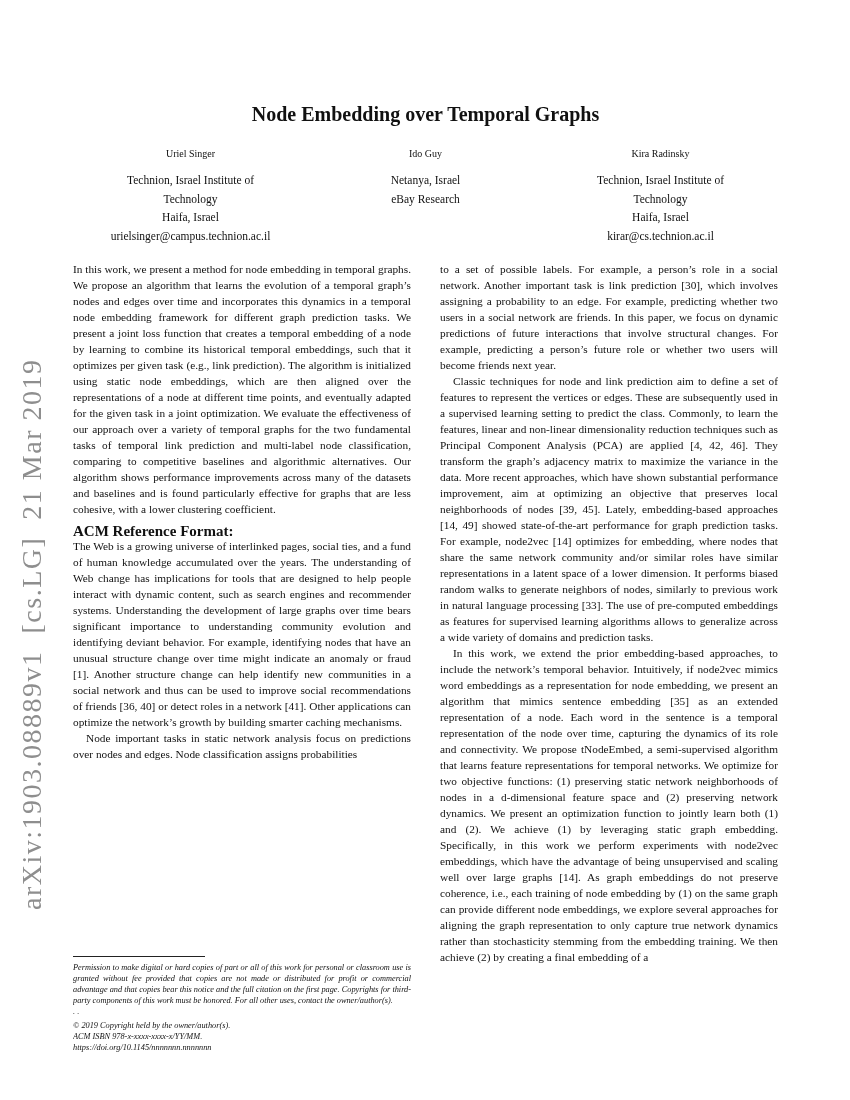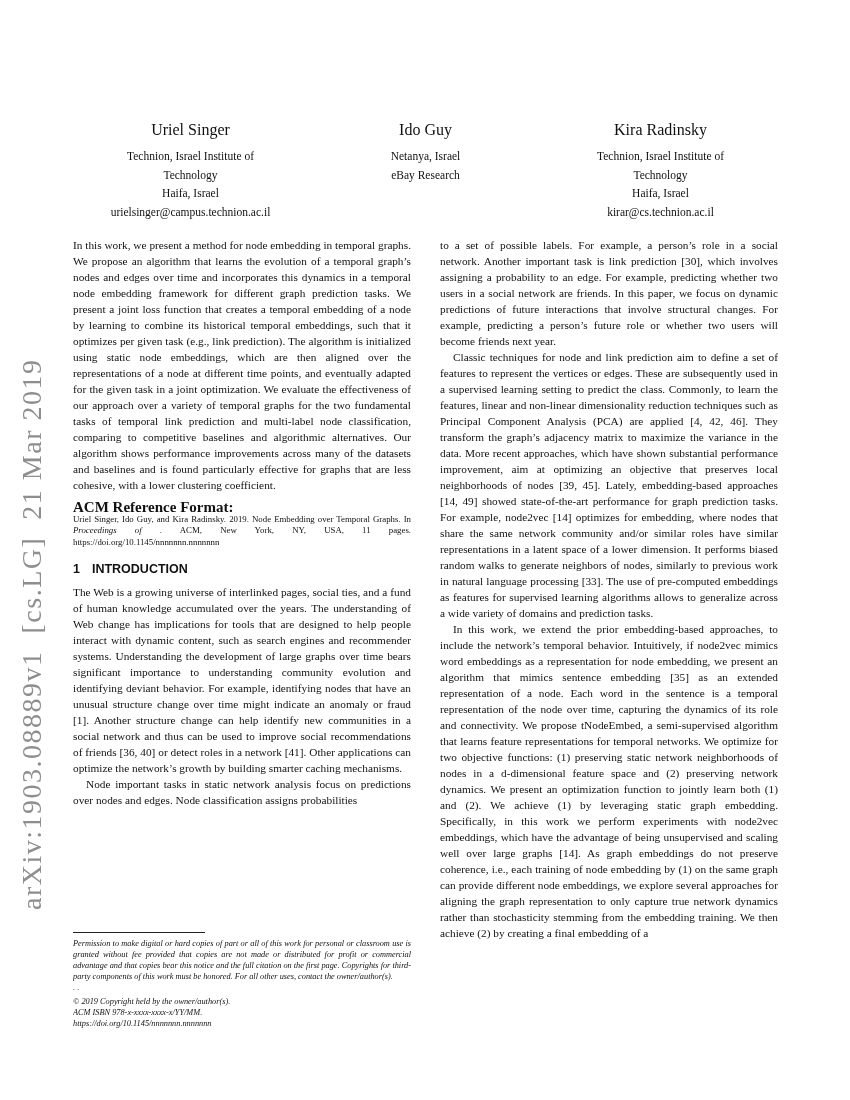--- a/index.html
+++ b/index.html
@@ -40,21 +40,21 @@
     font-family: "Liberation Serif", serif;
   }
 
   .authors {
     display: flex;
     margin-top: 20px;
     text-align: center;
     align-items: flex-start;
   }
   .author { flex: 1 1 0; }
-  .author-name { font-size: 16px; line-height: 16px; margin-bottom: 9px; }
+  .author-name { font-size: 10px; line-height: 16px; margin-bottom: 9px; }
   .author-line { font-size: 11.5px; line-height: 18.5px; }
   .author-email { font-size: 11.5px; line-height: 18.5px; }
 
   .columns {
     display: flex;
     gap: 29px;
     margin-top: 16px;
     height: 792px;
     overflow: hidden;
   }
@@ -115,20 +115,21 @@
   }
   .footnote p.fn-gap { margin-top: 3px; }
 </style>
 </head>
 <body>
 
 <div class="arxiv-strip">arXiv:1903.08889v1  [cs.LG]  21 Mar 2019</div>
 
 <div class="page">
 
+  <h1 class="title">Node Embedding over Temporal Graphs</h1>
 
   <div class="authors">
 
     <div class="author">
       <div class="author-name">Uriel Singer</div>
       <div class="author-line">Technion, Israel Institute of</div>
       <div class="author-line">Technology</div>
       <div class="author-line">Haifa, Israel</div>
       <div class="author-email">urielsinger@campus.technion.ac.il</div>
     </div>
@@ -149,24 +150,22 @@
 
   </div>
 
   <div class="columns">
 
     <div class="col">
       <p class="body">In this work, we present a method for node embedding in temporal graphs. We propose an algorithm that learns the evolution of a temporal graph’s nodes and edges over time and incorporates this dynamics in a temporal node embedding framework for different graph prediction tasks. We present a joint loss function that creates a temporal embedding of a node by learning to combine its historical temporal embeddings, such that it optimizes per given task (e.g., link prediction). The algorithm is initialized using static node embeddings, which are then aligned over the representations of a node at different time points, and eventually adapted for the given task in a joint optimization. We evaluate the effectiveness of our approach over a variety of temporal graphs for the two fundamental tasks of temporal link prediction and multi-label node classification, comparing to competitive baselines and algorithmic alternatives. Our algorithm shows performance improvements across many of the datasets and baselines and is found particularly effective for graphs that are less cohesive, with a lower clustering coefficient.</p>
 
       <div class="acmref">
         <div class="acmref-heading">ACM Reference Format:</div>
-        <p class="acmref-text"><span>Uriel Singer, Ido Guy, and Kira Radinsky. 2019. Node Embedding over Temporal Graphs. In </span><i>Proceedings of</i><span> . ACM, New York, NY, USA, 11 pages.</span> <span>https://doi.org/10.1145/nnnnnnn.nnnnnnn</span></p>
       </div>
 
-      <h2 class="heading-section"><span class="sec-num">1</span><span>INTRODUCTION</span></h2>
 
       <p class="body">The Web is a growing universe of interlinked pages, social ties, and a fund of human knowledge accumulated over the years. The understanding of Web change has implications for tools that are designed to help people interact with dynamic content, such as search engines and recommender systems. Understanding the development of large graphs over time bears significant importance to understanding community evolution and identifying deviant behavior. For example, identifying nodes that have an unusual structure change over time might indicate an anomaly or fraud [1]. Another structure change can help identify new communities in a social network and thus can be used to improve social recommendations of friends [36, 40] or detect roles in a network [41]. Other applications can optimize the network’s growth by building smarter caching mechanisms.</p>
       <p class="body indent">Node important tasks in static network analysis focus on predictions over nodes and edges. Node classification assigns probabilities</p>
 
       <div class="footnote">
         <div class="footnote-rule"></div>
         <p>Permission to make digital or hard copies of part or all of this work for personal or classroom use is granted without fee provided that copies are not made or distributed for profit or commercial advantage and that copies bear this notice and the full citation on the first page. Copyrights for third-party components of this work must be honored. For all other uses, contact the owner/author(s).</p>
         <p>. .</p>
         <p class="fn-gap">© 2019 Copyright held by the owner/author(s).</p>
         <p>ACM ISBN 978-x-xxxx-xxxx-x/YY/MM.</p>

